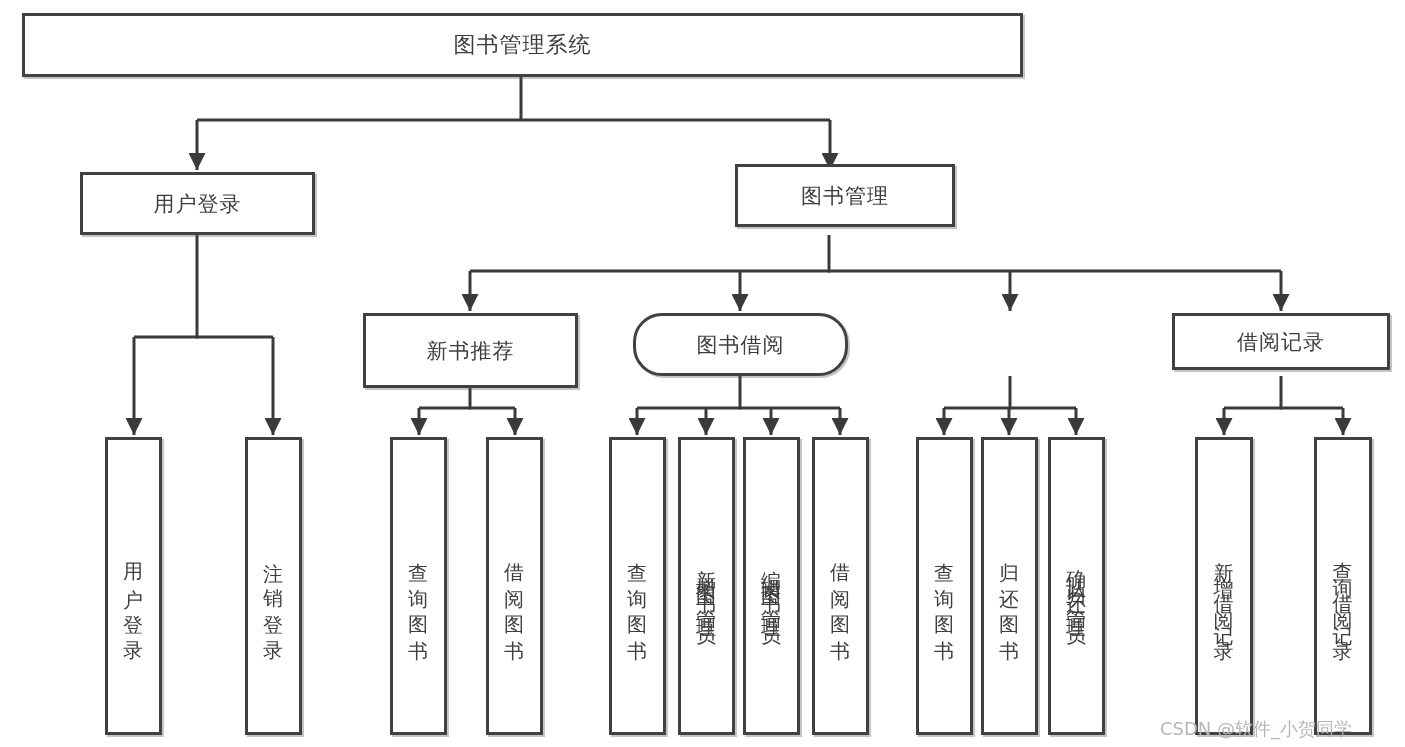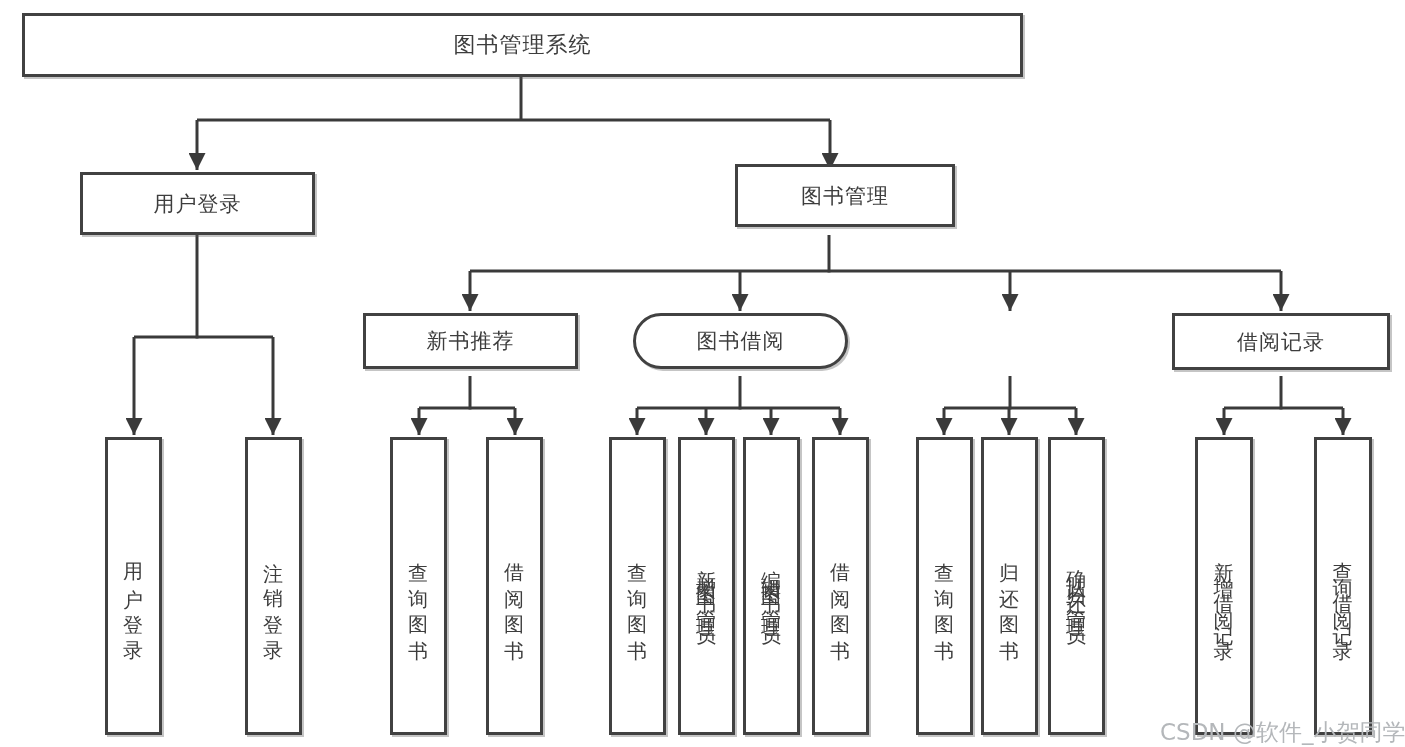--- a/index.html
+++ b/index.html
@@ -32,21 +32,21 @@
     font-size: 20px;
     line-height: 1;
   }
   .len4 { letter-spacing: 26px; padding-top: 26px; }
   .len6 { letter-spacing: 16px; padding-top: 16px; }
   .len9 { letter-spacing: 8px;  padding-top: 8px; }
   #watermark {
     position: absolute;
     left: 1160px;
     top: 717px;
-    font-size: 23px;
+    font-size: 18px;
     color: #b4b7ba;
     z-index: 3;
     white-space: nowrap;
   }
 </style>
 </head>
 <body>
 
 <div id="stage">
 
@@ -98,22 +98,22 @@
       <line x1="1224" y1="408" x2="1224" y2="435" marker-end="url(#arw)"></line>
       <line x1="1343" y1="408" x2="1343" y2="435" marker-end="url(#arw)"></line>
     </g>
   </svg>
 
   <div class="box hbox root" style="left:22px; top:13px; width:1001px; height:64px;">图书管理系统</div>
 
   <div class="box hbox" style="left:80px; top:172px; width:235px; height:63px;">用户登录</div>
   <div class="box hbox" style="left:711px; top:164px; width:220px; height:63px;margin-left:24px;">图书管理</div>
 
-  <div class="box hbox" style="left:363px; top:313px; width:215px; height:56px;">新书推荐</div>
-  <div class="box hbox" style="left:633px; top:313px; width:215px; height:56px;border-radius:29px;">图书借阅</div>
+  <div class="box hbox" style="left:363px; top:313px; width:215px; height:75px;">新书推荐</div>
+  <div class="box hbox" style="left:633px; top:313px; width:215px; height:63px;border-radius:29px;">图书借阅</div>
   <div class="box hbox" style="left:1172px; top:313px; width:218px; height:57px;">借阅记录</div>
 
   <div class="box vbox len4" style="left:105px; top:437px; width:57px; height:298px;">用户登录</div>
   <div class="box vbox len4" style="left:245px; top:437px; width:57px; height:298px;">注销登录</div>
 
   <div class="box vbox len4" style="left:390px; top:437px; width:57px; height:298px;">查询图书</div>
   <div class="box vbox len4" style="left:486px; top:437px; width:57px; height:298px;">借阅图书</div>
 
   <div class="box vbox len4" style="left:609px; top:437px; width:57px; height:298px;">查询图书</div>
   <div class="box vbox len9" style="left:678px; top:437px; width:57px; height:298px;">新增图书（管理员）</div>

